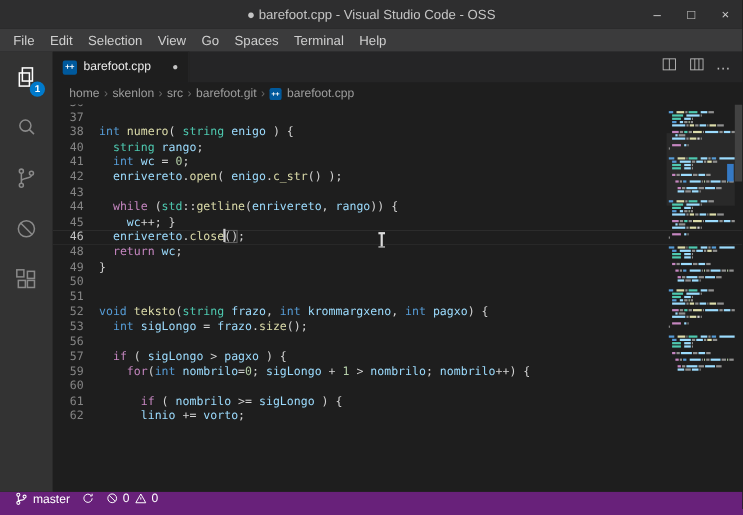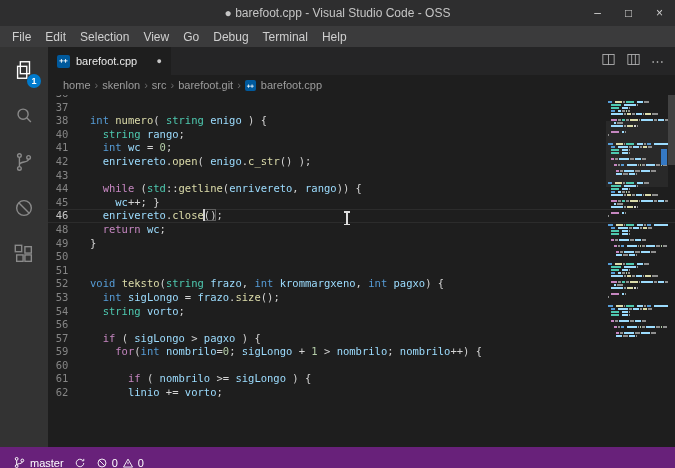--- a/index.html
+++ b/index.html
@@ -38,39 +38,39 @@
   .breadcrumbs{height:20px;display:flex;align-items:center;padding-left:15px;font-size:11px;color:#9d9d9d;gap:3px;background:#1e1e1e}
   .bc-sep{color:#6a6a6a;padding:0 1px}
   .bc-item{cursor:default}
   .bc-file-icon{width:11px;height:11px;border-radius:2px;background:#00599c;color:#fff;font-size:6px;font-weight:bold;display:flex;align-items:center;justify-content:center;margin-right:2px;font-family:"DejaVu Sans Mono",monospace}
 
   
   .editor{position:relative;height:352px;overflow:hidden;background:#1e1e1e;font-family:"DejaVu Sans Mono",monospace;font-size:10.5px}
   .lines{margin-top:-8px}
   .code-row{display:flex;height:13.6px;line-height:13.6px;white-space:pre}
   .code-row.active{box-shadow:inset 0 1px 0 #2c2c2c,inset 0 -1px 0 #2c2c2c}
-  .gutter{flex:none;width:42px;padding-right:14px;text-align:center;color:#858585}
+  .gutter{flex:none;width:42px;padding-right:14px;text-align:right;color:#858585}
   .code-row.active .gutter{color:#c6c6c6}
   .code{white-space:pre}
   .tk-kw{color:#569cd6}.tk-ty{color:#4ec9b0}.tk-ct{color:#c586c0}.tk-fn{color:#dcdcaa}
   .tk-va{color:#9cdcfe}.tk-nu{color:#b5cea8}.tk-pl{color:#d4d4d4}
   .tk-bk{color:#d4d4d4;outline:1px solid #5e5e5e;outline-offset:-1px}
   .caret{display:inline-block;width:1.5px;height:12px;background:#cfcfcf;vertical-align:middle;margin:0 -0.75px;position:relative;top:-1px}
 
   
   .minimap{position:absolute;right:7px;top:0;width:62px;height:352px;overflow:hidden}
   .mm-row{height:3px;white-space:nowrap;padding-left:2px}
   .mm-tk{display:inline-block;height:2px;vertical-align:top;margin-right:1px}
   .mm-slider{position:absolute;right:7px;top:26px;width:62px;height:66px;background:rgba(255,255,255,.05)}
   .mm-cursor-marker{position:absolute;right:8px;top:54px;width:6px;height:16px;background:#3579c4}
   .scrollbar{position:absolute;right:0;top:0;width:7px;height:352px}
   .scroll-thumb{position:absolute;top:0;right:0;width:7px;height:70px;background:rgba(121,121,121,.4)}
 
   
-  .statusbar{height:22px;background:#68217a;display:flex;align-items:flex-end;font-size:11px;color:#fff;padding:0 8px}
+  .statusbar{height:22px;background:#68217a;display:flex;align-items:flex-start;font-size:11px;color:#fff;padding:0 8px}
   .sb-item{display:flex;align-items:center;gap:4px;padding:0 5px;cursor:default}
   .sb-right{margin-left:auto;display:flex;align-items:center}
   .sb-item svg{stroke:#fff;fill:none;stroke-width:1.2}
 
   
   .ibeam{position:absolute;left:343px;top:211px;width:8px;height:14px;z-index:40;pointer-events:none}
   .ib-m{position:absolute;left:3.2px;top:1px;width:1.5px;height:12px;background:#dcdcdc}
   .ib-t,.ib-b{position:absolute;left:1px;width:6px;height:1.5px;background:#dcdcdc}
   .ib-t{top:0}.ib-b{bottom:0}
 </style>
@@ -85,21 +85,21 @@
     <span class="win-btn">×</span>
   </div>
 </div>
 
 <div class="menubar" id="menubar">
     <span class="menu-item">File</span>
     <span class="menu-item">Edit</span>
     <span class="menu-item">Selection</span>
     <span class="menu-item">View</span>
     <span class="menu-item">Go</span>
-    <span class="menu-item">Debug</span>
+    <span class="menu-item">Spaces</span>
     <span class="menu-item">Terminal</span>
     <span class="menu-item">Help</span>
   </div>
 
 <div class="main">
 
   <nav class="activitybar">
     <div class="ab-item active">
       <svg width="22" height="22" viewBox="0 0 24 24">
           <rect x="8" y="3" width="10" height="13"></rect>
@@ -187,21 +187,20 @@
           <div class="code-row"><span class="gutter">43</span><span class="code"></span></div>
           <div class="code-row"><span class="gutter">44</span><span class="code"><span class="tk-pl">  </span><span class="tk-ct">while</span><span class="tk-pl"> (</span><span class="tk-ty">std</span><span class="tk-pl">::</span><span class="tk-fn">getline</span><span class="tk-pl">(</span><span class="tk-va">enrivereto</span><span class="tk-pl">, </span><span class="tk-va">rango</span><span class="tk-pl">)) {</span></span></div>
           <div class="code-row"><span class="gutter">45</span><span class="code"><span class="tk-pl">    </span><span class="tk-va">wc</span><span class="tk-pl">++; }</span></span></div>
           <div class="code-row active"><span class="gutter">46</span><span class="code"><span class="tk-pl">  </span><span class="tk-va">enrivereto</span><span class="tk-pl">.</span><span class="tk-fn">close</span><span class="caret"></span><span class="tk-bk">()</span><span class="tk-pl">;</span></span></div>
           <div class="code-row"><span class="gutter">48</span><span class="code"><span class="tk-pl">  </span><span class="tk-ct">return</span><span class="tk-pl"> </span><span class="tk-va">wc</span><span class="tk-pl">;</span></span></div>
           <div class="code-row"><span class="gutter">49</span><span class="code"><span class="tk-pl">}</span></span></div>
           <div class="code-row"><span class="gutter">50</span><span class="code"></span></div>
           <div class="code-row"><span class="gutter">51</span><span class="code"></span></div>
           <div class="code-row"><span class="gutter">52</span><span class="code"><span class="tk-kw">void</span><span class="tk-pl"> </span><span class="tk-fn">teksto</span><span class="tk-pl">(</span><span class="tk-ty">string</span><span class="tk-pl"> </span><span class="tk-va">frazo</span><span class="tk-pl">, </span><span class="tk-kw">int</span><span class="tk-pl"> </span><span class="tk-va">krommargxeno</span><span class="tk-pl">, </span><span class="tk-kw">int</span><span class="tk-pl"> </span><span class="tk-va">pagxo</span><span class="tk-pl">) {</span></span></div>
           <div class="code-row"><span class="gutter">53</span><span class="code"><span class="tk-pl">  </span><span class="tk-kw">int</span><span class="tk-pl"> </span><span class="tk-va">sigLongo</span><span class="tk-pl"> = </span><span class="tk-va">frazo</span><span class="tk-pl">.</span><span class="tk-fn">size</span><span class="tk-pl">();</span></span></div>
-          <div class="code-row"><span class="gutter">54</span><span class="code"><span class="tk-pl">  </span><span class="tk-ty">string</span><span class="tk-pl"> </span><span class="tk-va">vorto</span><span class="tk-pl">;</span></span></div>
           <div class="code-row"><span class="gutter">56</span><span class="code"></span></div>
           <div class="code-row"><span class="gutter">57</span><span class="code"><span class="tk-pl">  </span><span class="tk-ct">if</span><span class="tk-pl"> ( </span><span class="tk-va">sigLongo</span><span class="tk-pl"> &gt; </span><span class="tk-va">pagxo</span><span class="tk-pl"> ) {</span></span></div>
           <div class="code-row"><span class="gutter">59</span><span class="code"><span class="tk-pl">    </span><span class="tk-ct">for</span><span class="tk-pl">(</span><span class="tk-kw">int</span><span class="tk-pl"> </span><span class="tk-va">nombrilo</span><span class="tk-pl">=</span><span class="tk-nu">0</span><span class="tk-pl">; </span><span class="tk-va">sigLongo</span><span class="tk-pl"> + </span><span class="tk-nu">1</span><span class="tk-pl"> &gt; </span><span class="tk-va">nombrilo</span><span class="tk-pl">; </span><span class="tk-va">nombrilo</span><span class="tk-pl">++) {</span></span></div>
           <div class="code-row"><span class="gutter">60</span><span class="code"></span></div>
           <div class="code-row"><span class="gutter">61</span><span class="code"><span class="tk-pl">      </span><span class="tk-ct">if</span><span class="tk-pl"> ( </span><span class="tk-va">nombrilo</span><span class="tk-pl"> &gt;= </span><span class="tk-va">sigLongo</span><span class="tk-pl"> ) {</span></span></div>
           <div class="code-row"><span class="gutter">62</span><span class="code"><span class="tk-pl">      </span><span class="tk-va">linio</span><span class="tk-pl"> += </span><span class="tk-va">vorto</span><span class="tk-pl">;</span></span></div>
         </div>
       <div class="mm-slider"></div>
       <div class="minimap" id="minimap">
           <div class="mm-row"></div>

